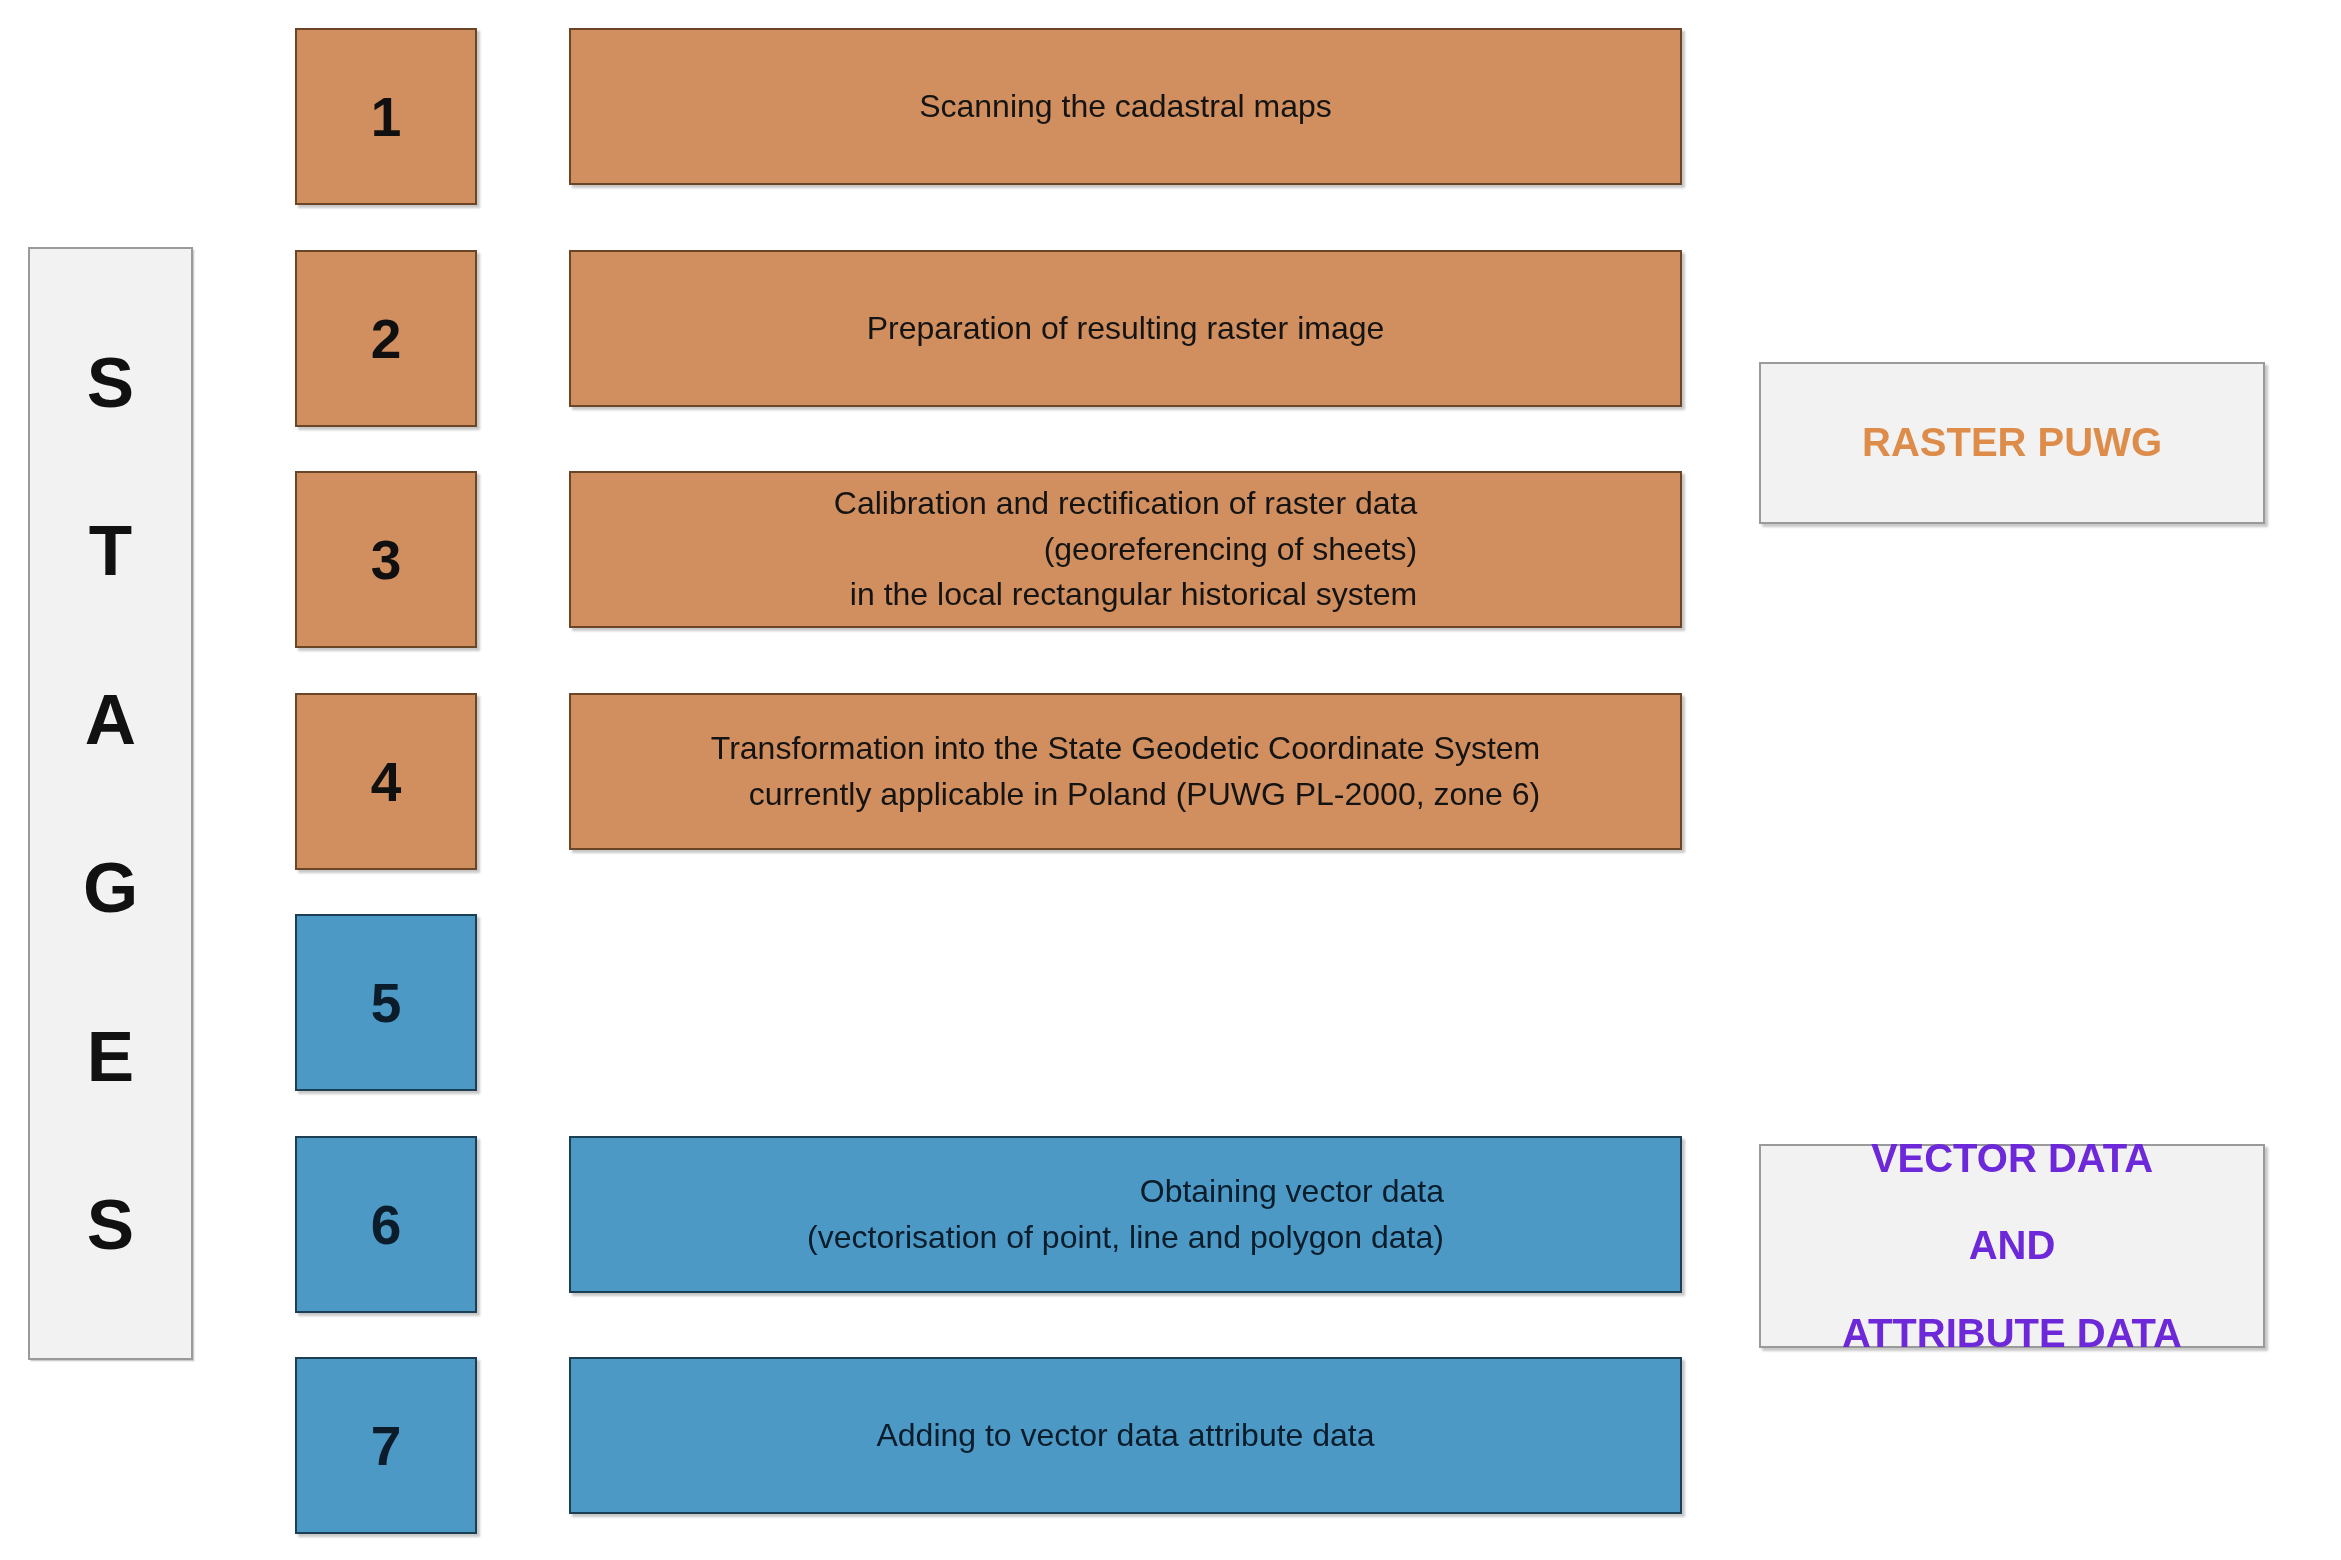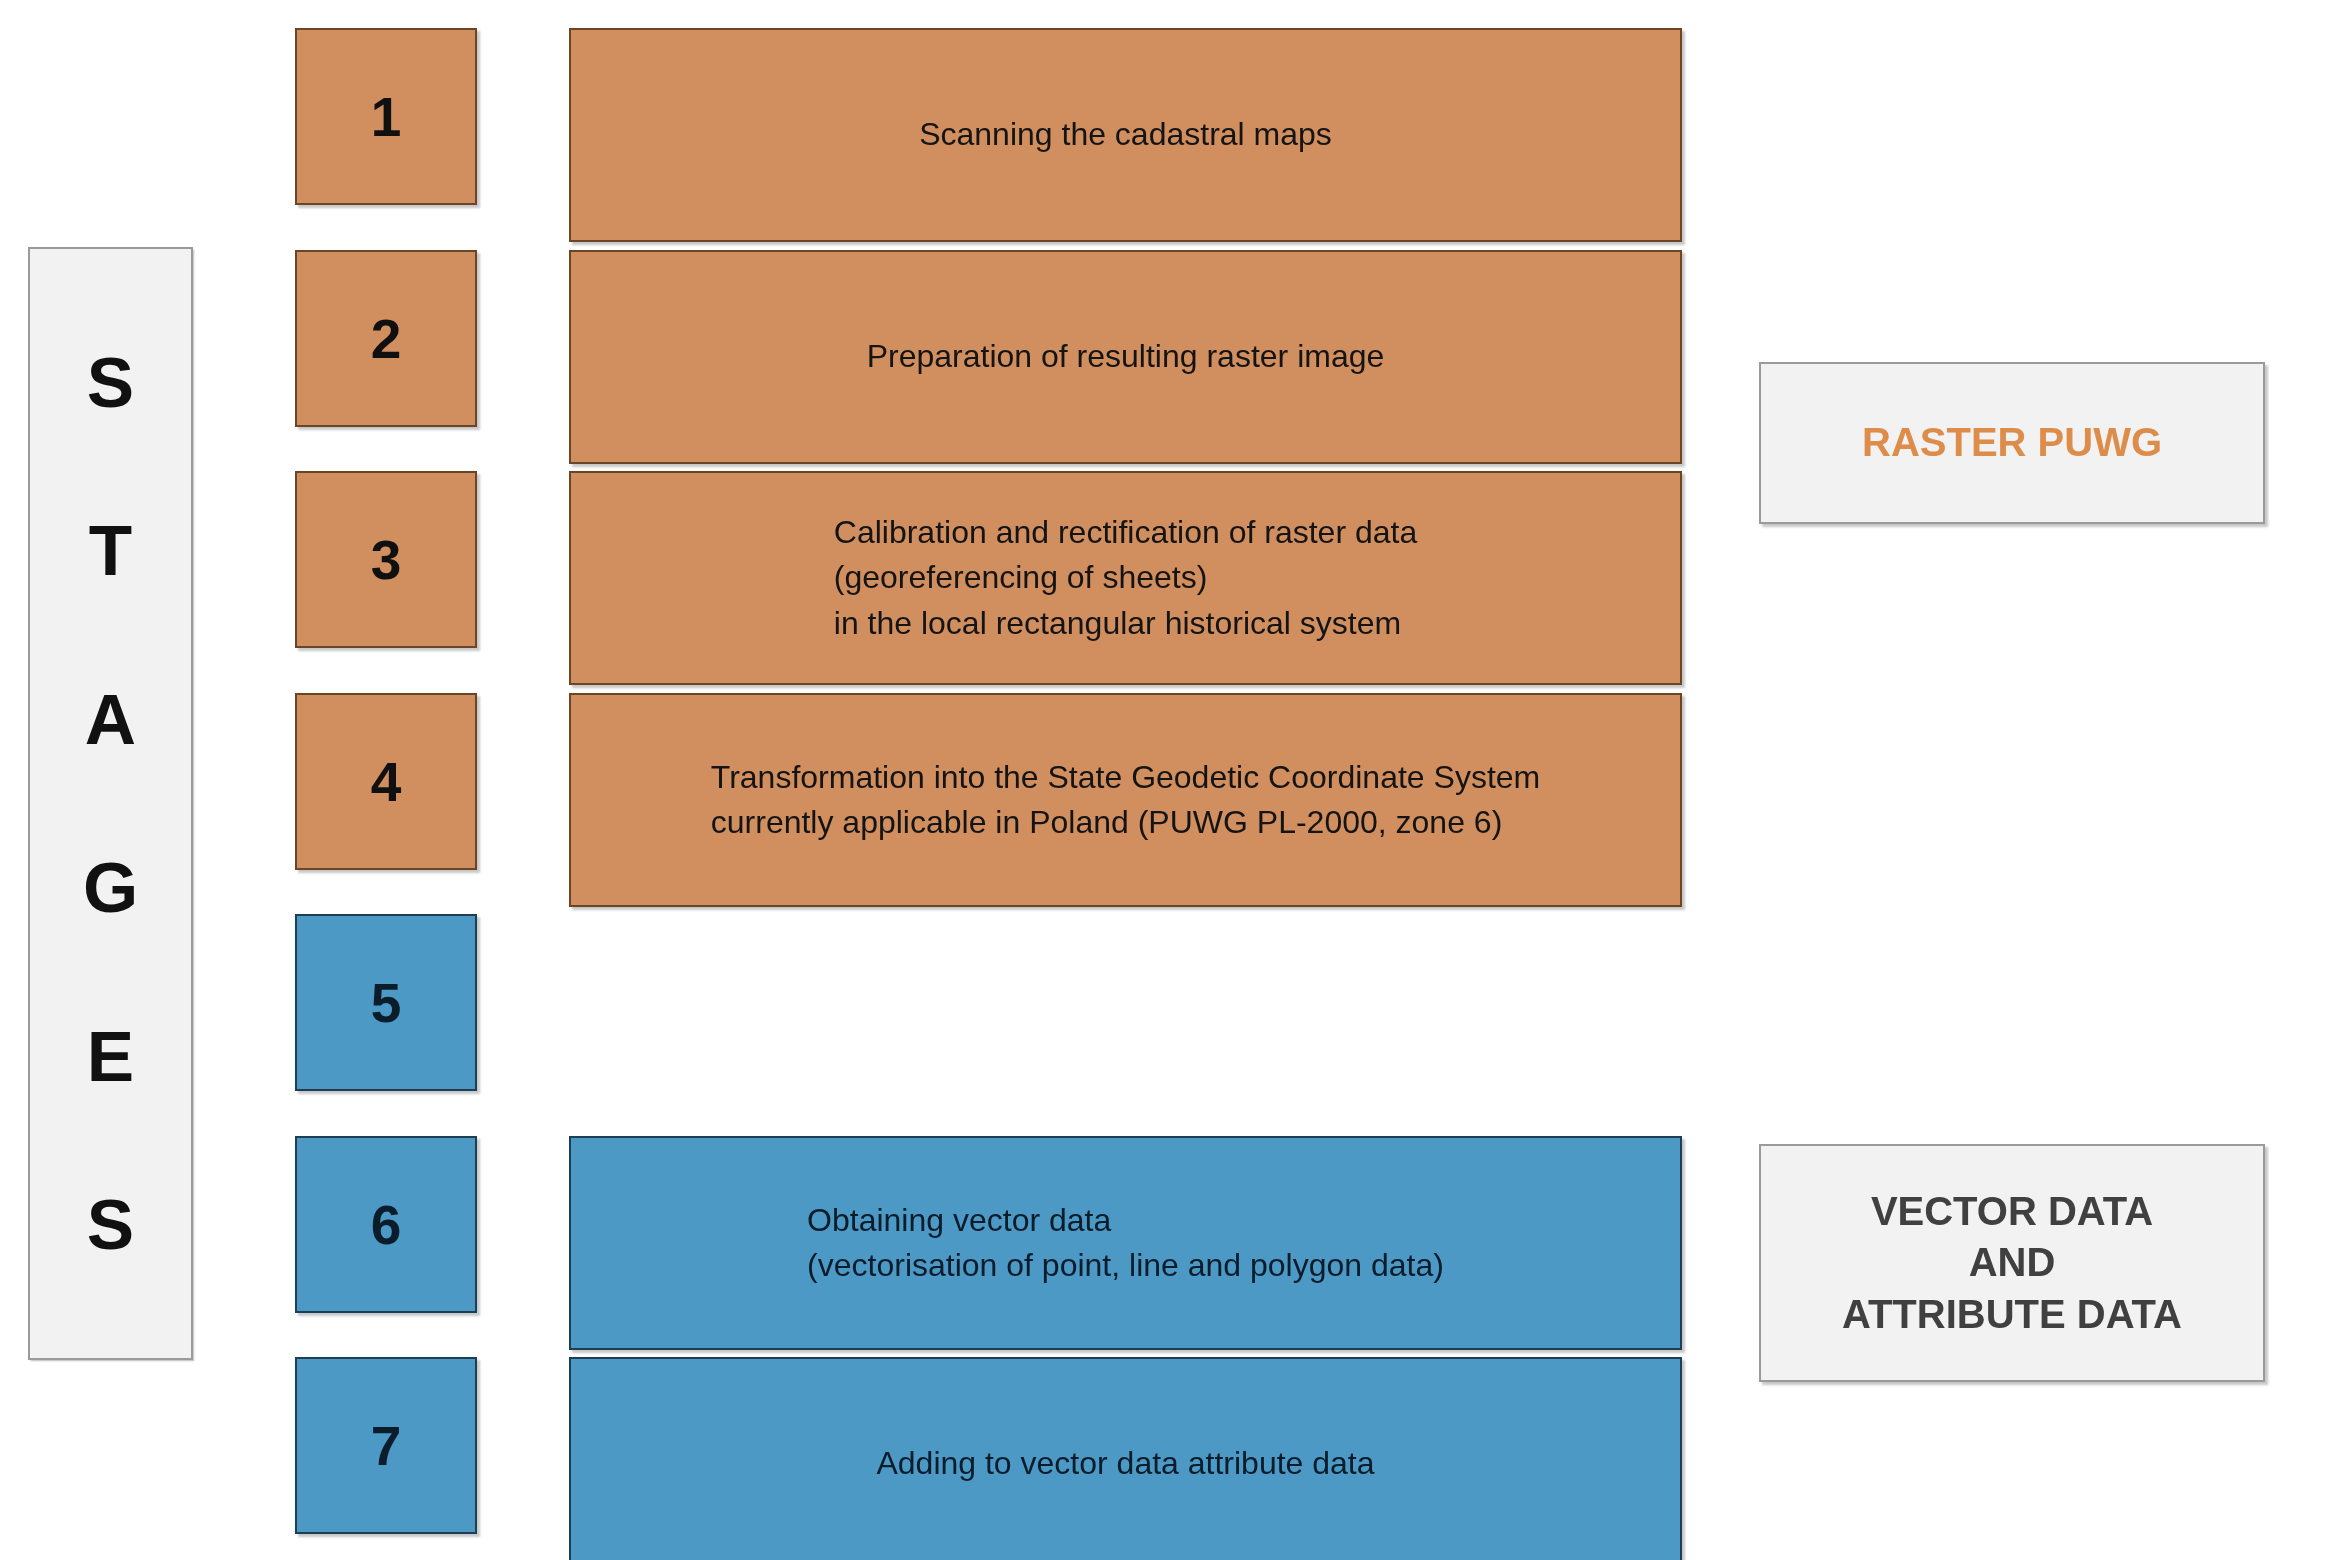--- a/index.html
+++ b/index.html
@@ -62,26 +62,26 @@
     font-size: 55px;
     font-weight: bold;
     color: #101010;
     box-shadow: 3px 3px 2.2px rgba(0,0,0,0.22);
   }
   .text-box {
     position: absolute;
     left: 569px;
     top: 0;
     width: 1113px;
-    height: 214px;
+    height: 157px;
     box-sizing: border-box;
     display: flex;
     align-items: center;
     justify-content: center;
-    text-align: left;
+    text-align: right;
     font-size: 32px;
     line-height: 1.42;
     color: #141414;
     padding: 4.4px 17.7px;
     box-shadow: 3px 3px 2.2px rgba(0,0,0,0.22);
   }
   .raster .num-box,
   .raster .text-box {
     background: #d18e5e;
     border: 2.2px solid #6b4626;
@@ -114,22 +114,23 @@
     left: 1759px;
     top: 362px;
     width: 506px;
     height: 162px;
     color: #dd8c4a;
   }
   #legend-vector {
     left: 1759px;
     top: 1144px;
     width: 506px;
-    height: 238px;
-    color: #404040;
+    height: 204px;
+    color: #6d28d9;
+    gap: 36px;
   }
   .legend-line { display: block; }
 </style>
 </head>
 <body>
 
 <div id="canvas">
 
   <div class="stages-box">
     <span class="stages-letter">S</span>

